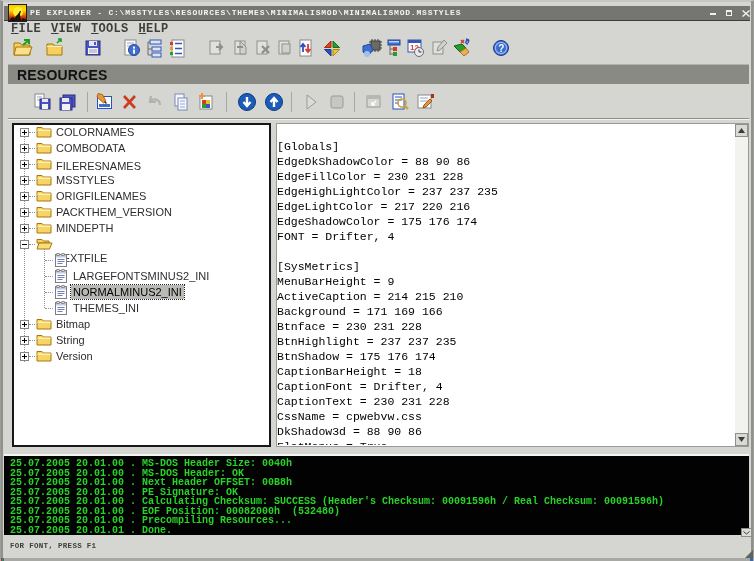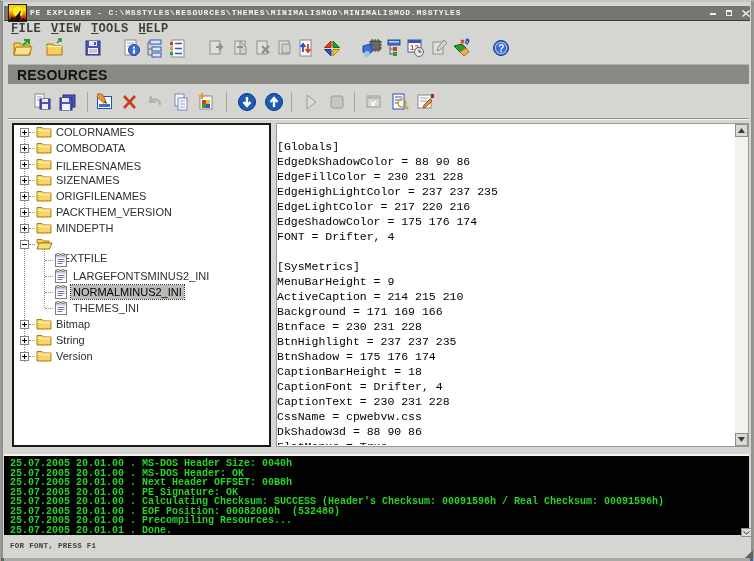--- a/index.html
+++ b/index.html
@@ -264,21 +264,21 @@
       </svg></div>
     <div class="abs" style="left:44px;top:36px;line-height:14px;">FILERESNAMES</div>
     <div class="abs" style="left:17px;top:57px;width:6px;border-top:1px dotted #909090;"></div>
     <div class="abs" style="left:8px;top:53px;width:9px;height:9px;background:#fff;border:1px solid #848484;"></div>
     <div class="abs" style="left:10px;top:57px;width:5px;height:1px;background:#000;"></div>
     <div class="abs" style="left:12px;top:55px;width:1px;height:5px;background:#000;"></div>
     <div class="abs" style="left:24px;top:50px;"><svg width="16" height="13" viewBox="0 0 16 13">
         <path d="M1 2.5 L6 2.5 L7.5 4 L15 4 L15 12 L1 12 Z" fill="#f7d463" stroke="#a8790a" stroke-width="1"></path>
         <path d="M1.5 4.5 L14.5 4.5 L14.5 6 L1.5 6Z" fill="#fdf0b2"></path>
       </svg></div>
-    <div class="abs" style="left:44px;top:50px;line-height:14px;">SIZENAMES</div>
+    <div class="abs" style="left:44px;top:50px;line-height:14px;">MSSTYLES</div>
     <div class="abs" style="left:17px;top:73px;width:6px;border-top:1px dotted #909090;"></div>
     <div class="abs" style="left:8px;top:69px;width:9px;height:9px;background:#fff;border:1px solid #848484;"></div>
     <div class="abs" style="left:10px;top:73px;width:5px;height:1px;background:#000;"></div>
     <div class="abs" style="left:12px;top:71px;width:1px;height:5px;background:#000;"></div>
     <div class="abs" style="left:24px;top:66px;"><svg width="16" height="13" viewBox="0 0 16 13">
         <path d="M1 2.5 L6 2.5 L7.5 4 L15 4 L15 12 L1 12 Z" fill="#f7d463" stroke="#a8790a" stroke-width="1"></path>
         <path d="M1.5 4.5 L14.5 4.5 L14.5 6 L1.5 6Z" fill="#fdf0b2"></path>
       </svg></div>
     <div class="abs" style="left:44px;top:66px;line-height:14px;">ORIGFILENAMES</div>
     <div class="abs" style="left:17px;top:89px;width:6px;border-top:1px dotted #909090;"></div>

